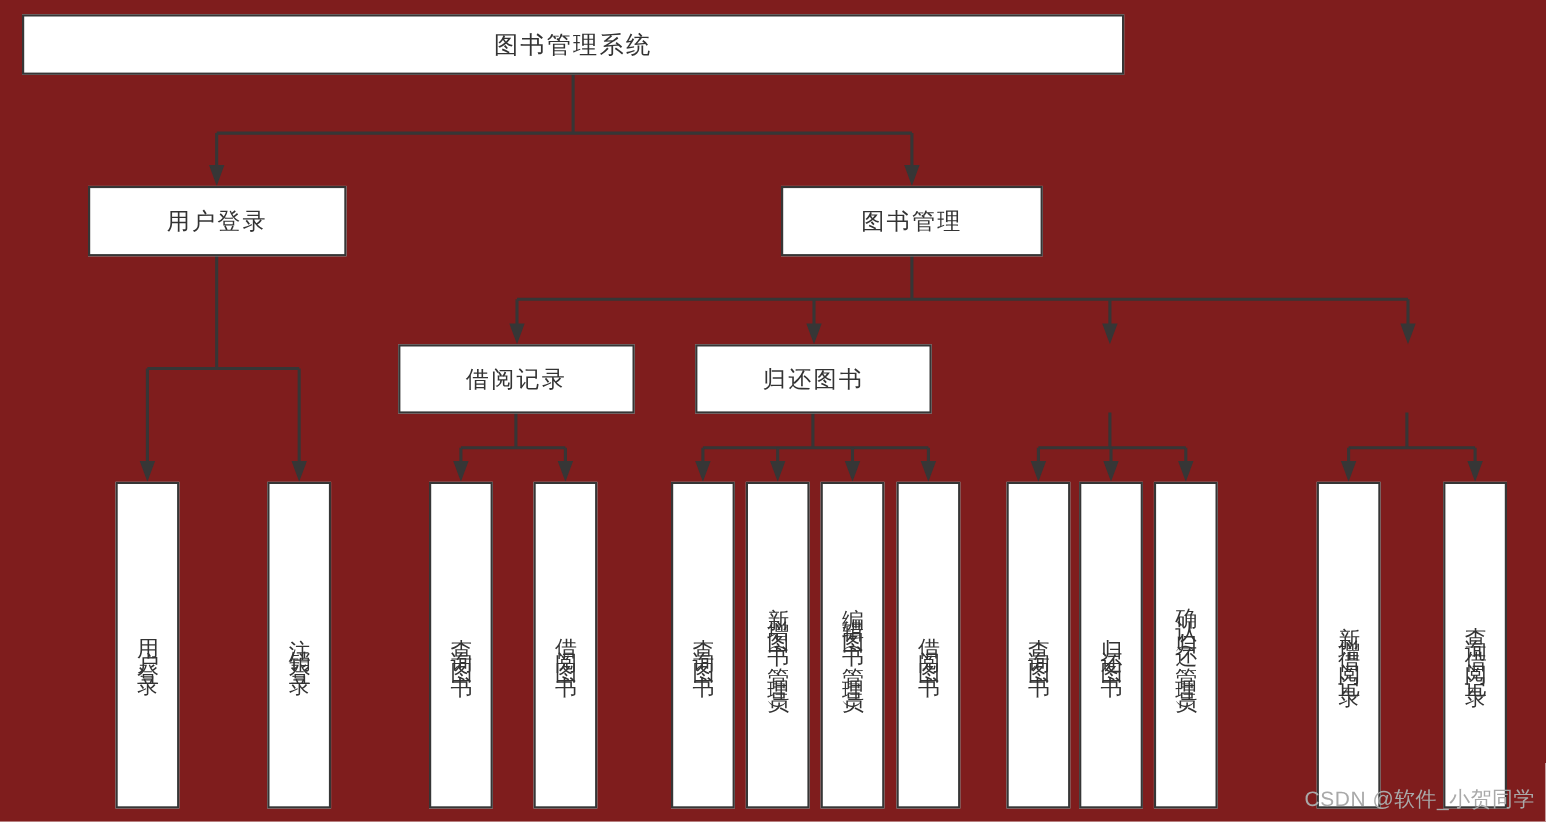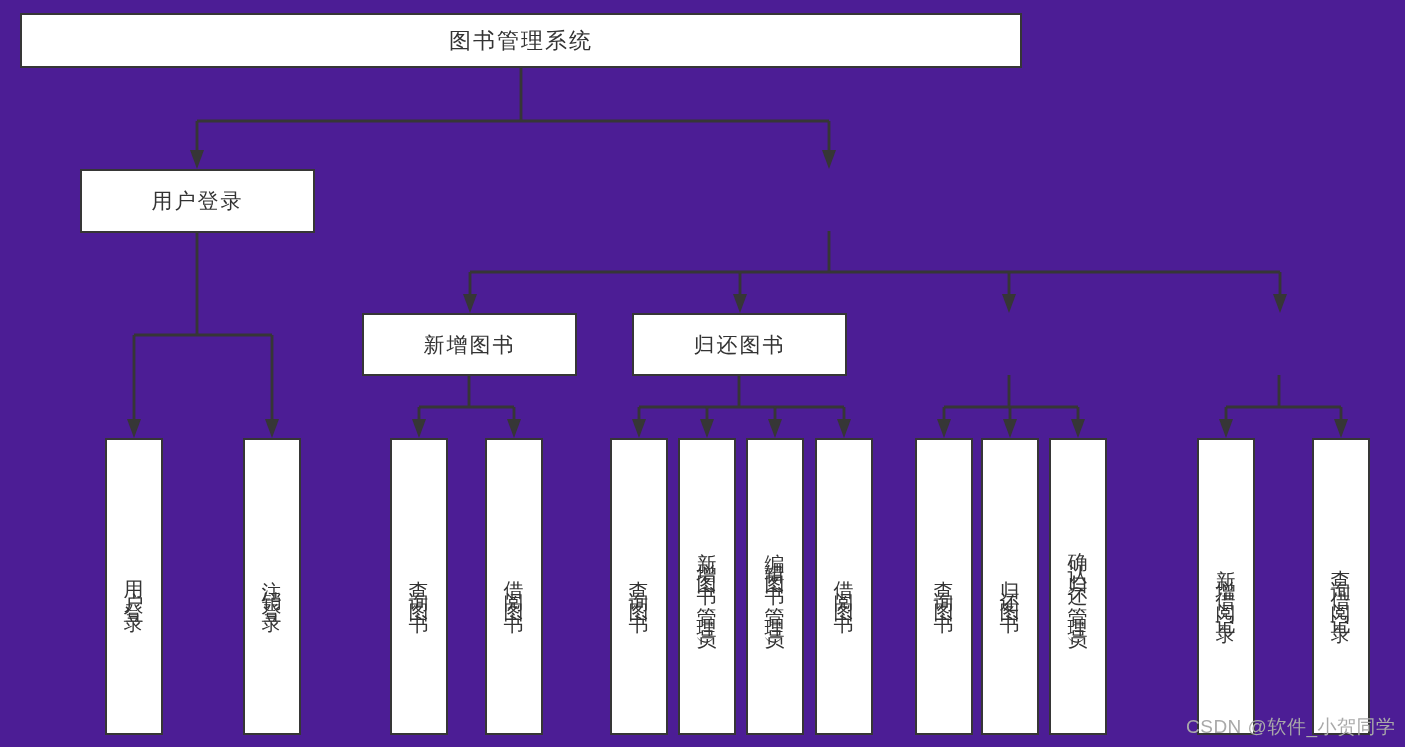--- a/index.html
+++ b/index.html
@@ -1,20 +1,20 @@
 <!DOCTYPE html>
 <html><head>
 <meta charset="utf-8">
 <style>
   html, body { margin:0; padding:0; background:#ffffff; }
   .canvas {
     position: relative;
     width: 1405px;
     height: 747px;
-    background: #4c1d95;
+    background: #7f1d1d;
     font-family: "Liberation Sans", sans-serif;
     overflow: hidden;
   }
   .connectors {
     position: absolute;
     left: 0; top: 0;
     width: 1405px; height: 747px;
     z-index: 1;
   }
   .node {
@@ -94,23 +94,26 @@
     <polygon class="arrow" points="1334,419 1348,419 1341,438"></polygon>
   </svg>
 
   <div class="node h root" style="left:20px;top:13px;width:1002px;height:55px">
     <span>图书管理系统</span>
   </div>
 
   <div class="node h" style="left:80px;top:169px;width:235px;height:64px">
     <span>用户登录</span>
   </div>
+  <div class="node h" style="left:710px;top:169px;width:238px;height:64px">
+    <span>图书管理</span>
+  </div>
 
   <div class="node h" style="left:362px;top:313px;width:215px;height:63px">
-    <span>新增图书</span>
+    <span>借阅记录</span>
   </div>
   <div class="node h" style="left:632px;top:313px;width:215px;height:63px">
     <span>归还图书</span>
   </div>
 
   <div class="node v" style="left:105px;top:438px;width:58px;height:297px">
     <span>用户登录</span>
   </div>
   <div class="node v" style="left:243px;top:438px;width:58px;height:297px">
     <span>注销登录</span>

